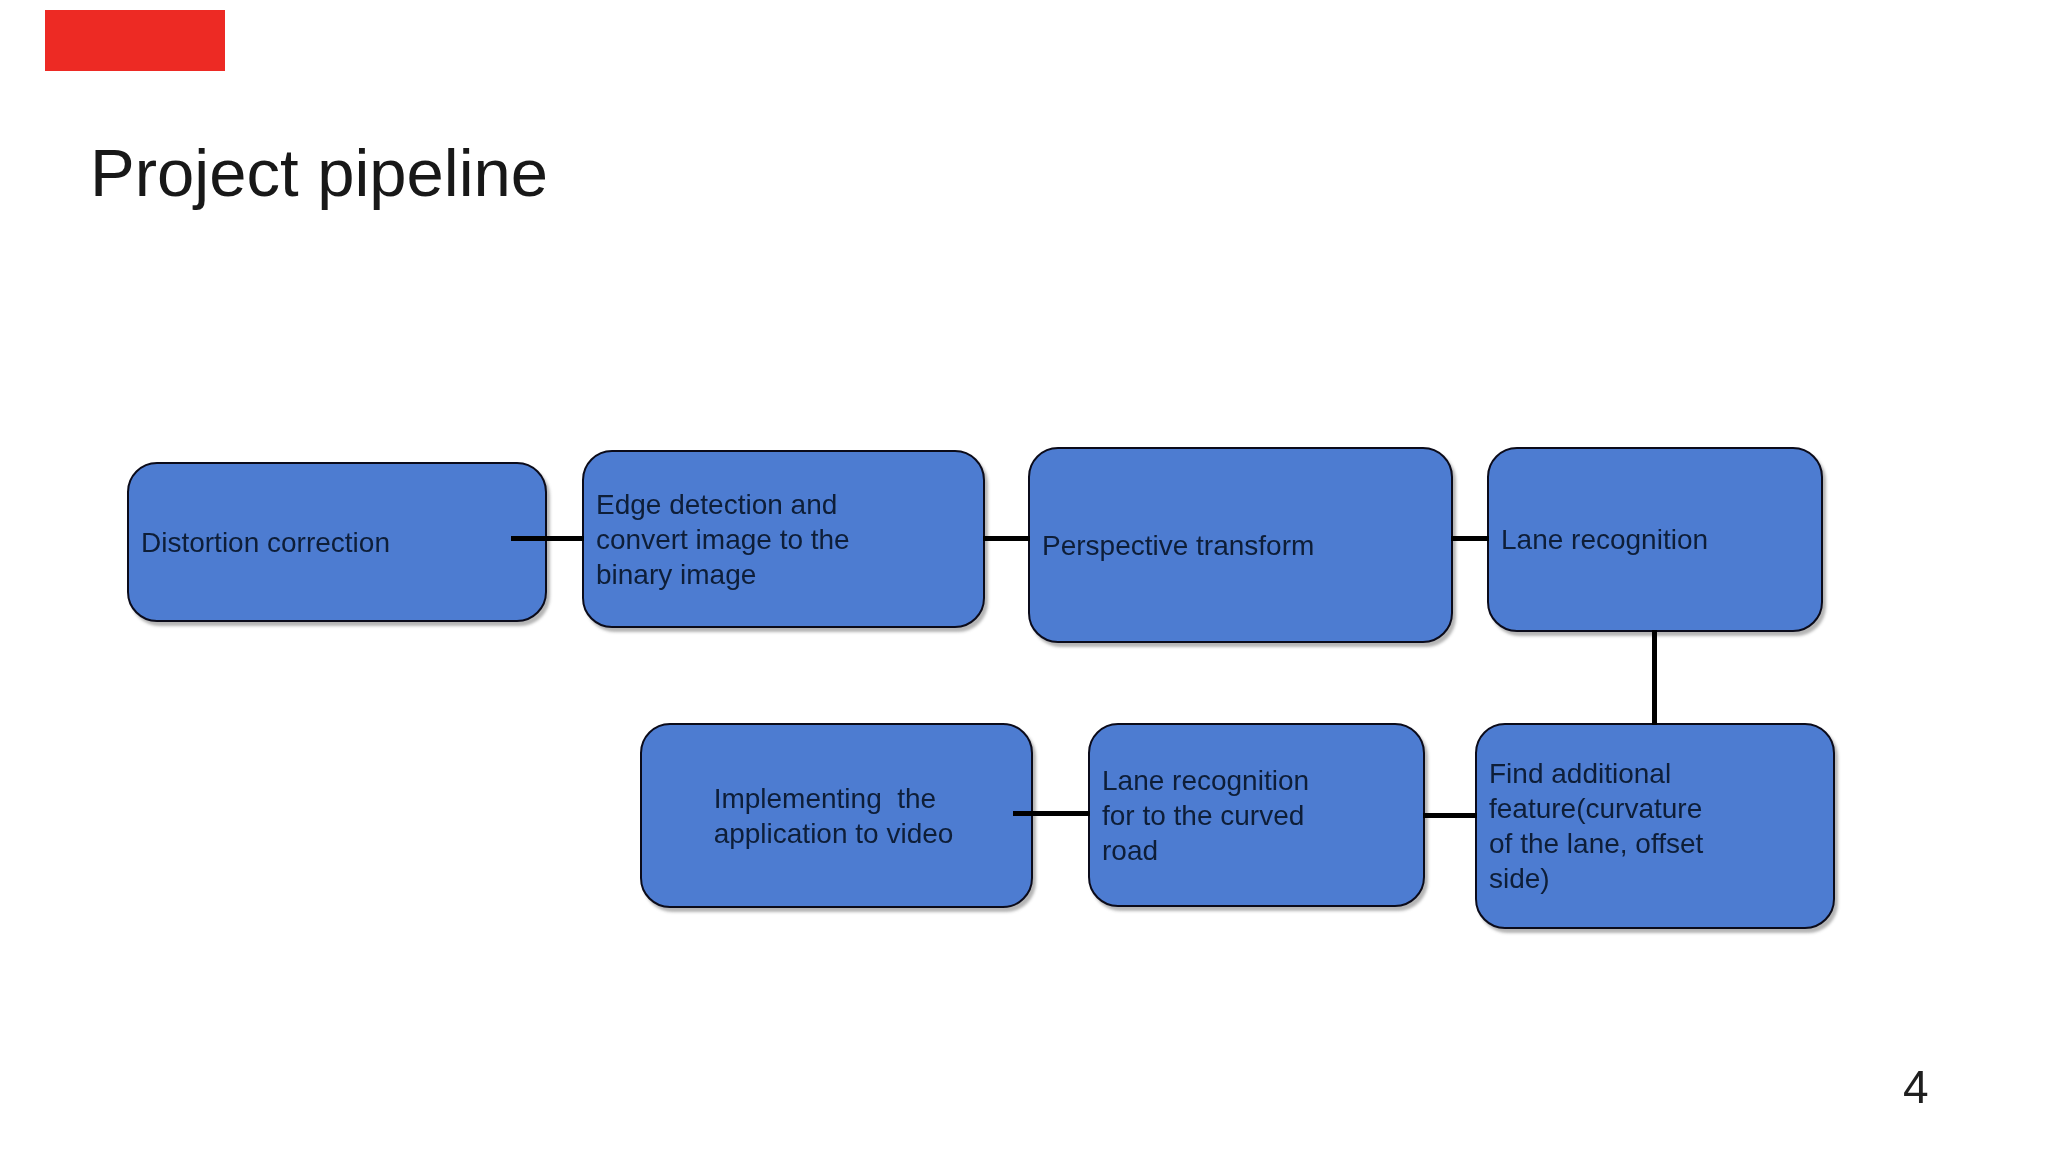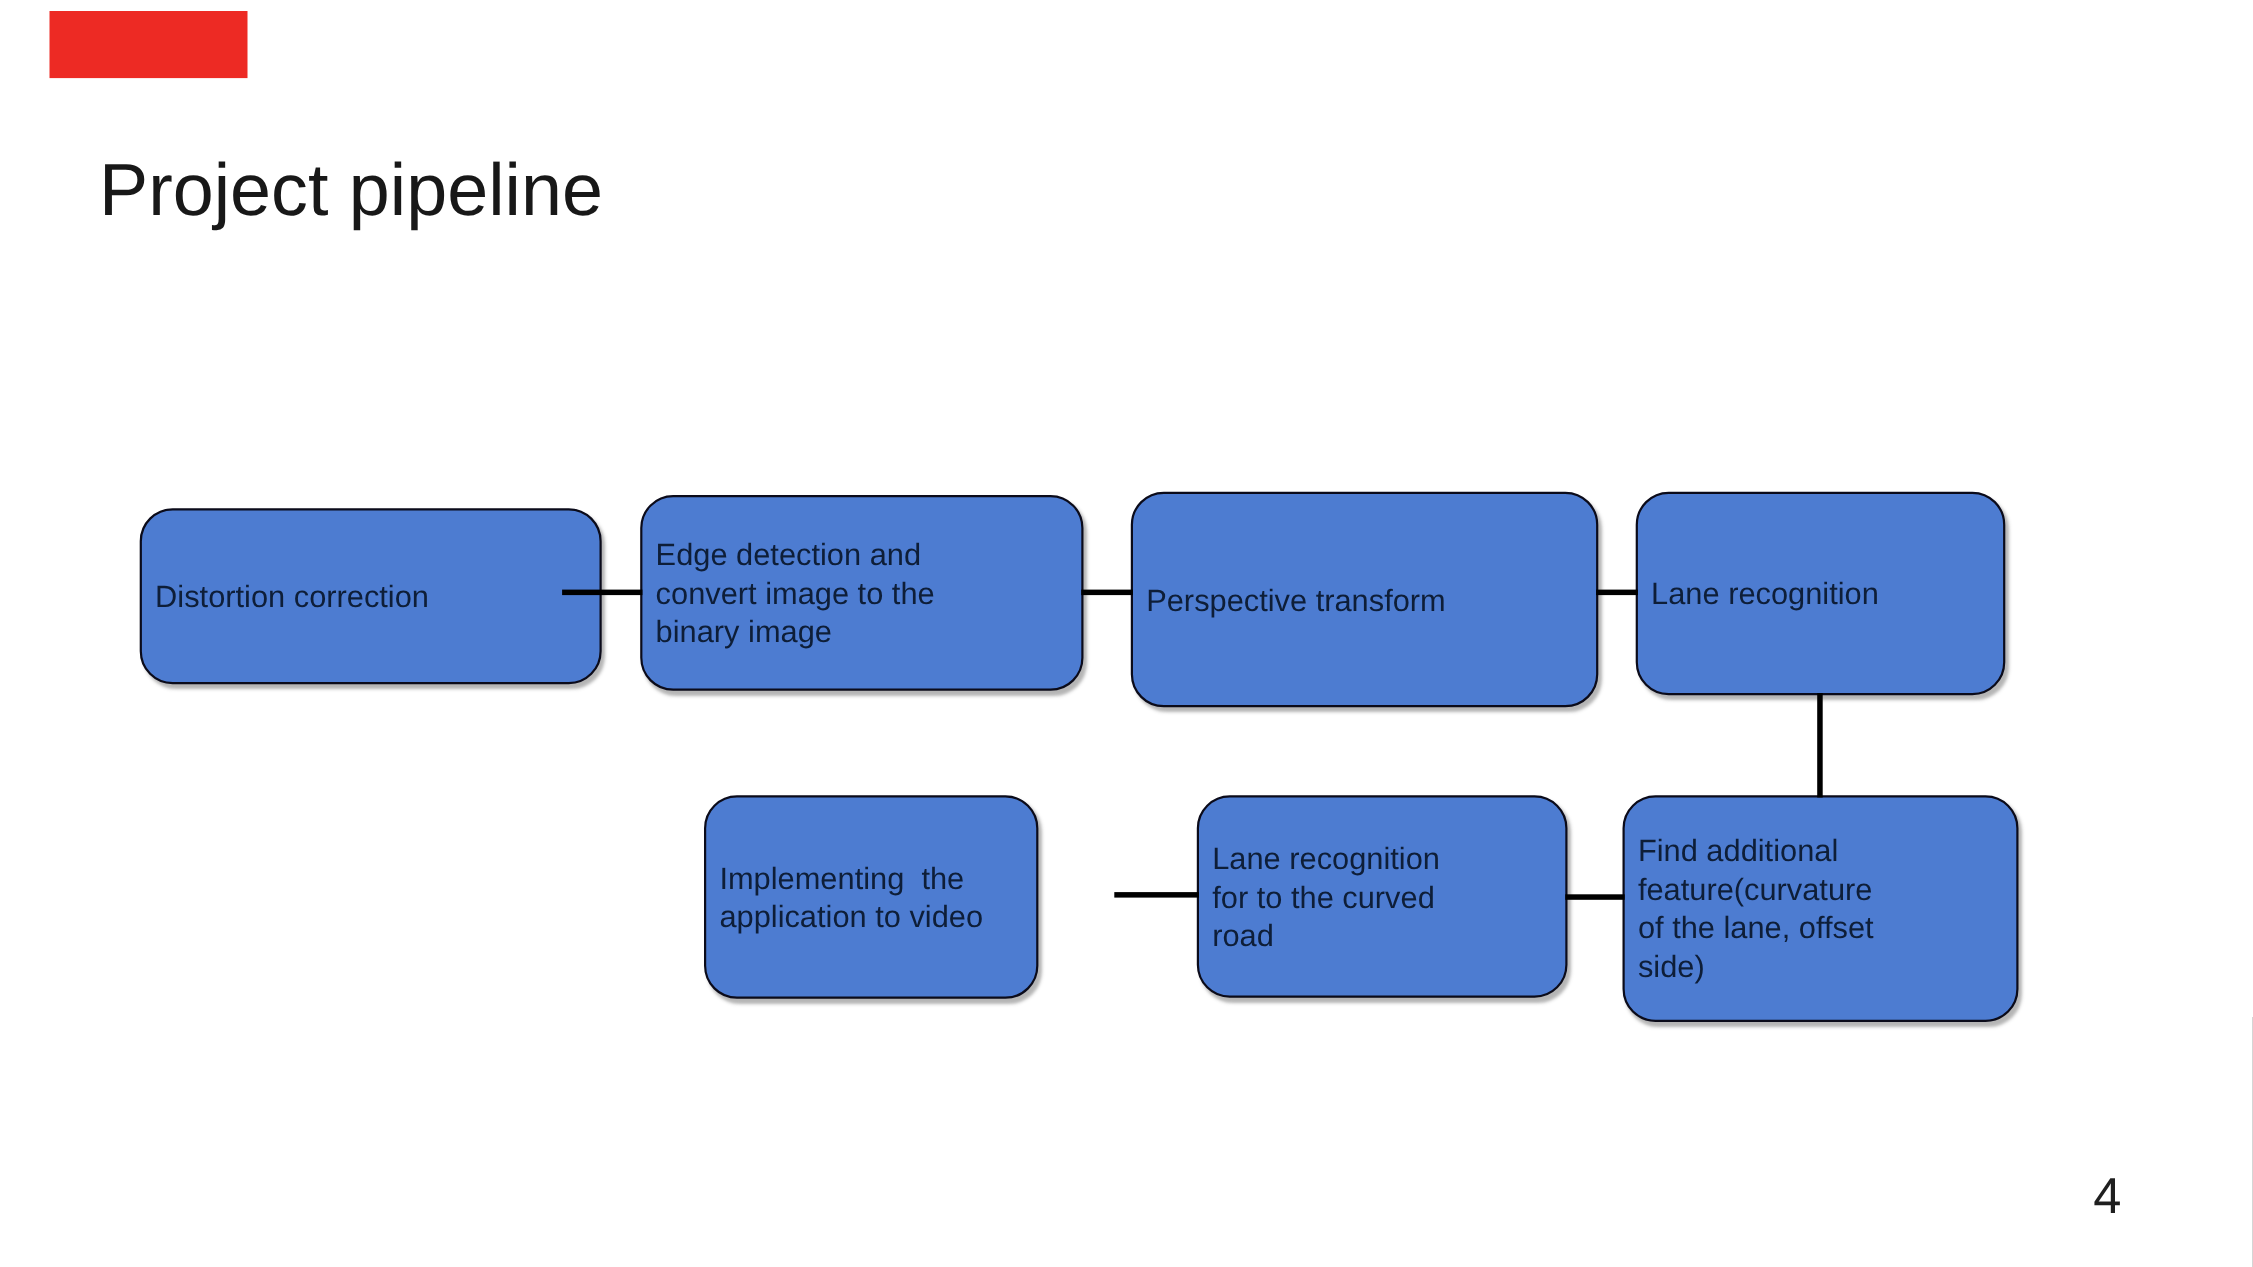--- a/index.html
+++ b/index.html
@@ -31,21 +31,21 @@
     font-size:28px; line-height:35px;
     padding:0 18px 0 12px;
     white-space:pre-wrap;
   }
   
   .n1{left:127px;  top:462px; width:420px; height:160px;}
   .n2{left:582px;  top:450px; width:403px; height:178px;}
   .n3{left:1028px; top:447px; width:425px; height:196px;}
   .n4{left:1487px; top:447px; width:336px; height:185px;}
   
-  .n5{left:640px;  top:723px; width:304px; height:185px;}
+  .n5{left:640px;  top:723px; width:393px; height:185px;justify-content:center;}
   .n6{left:1088px; top:723px; width:337px; height:184px;}
   .n7{left:1475px; top:723px; width:360px; height:206px;}
   .conn{position:absolute; background:var(--connector);}
   .ch{height:5px;} .cv{width:5px;}
   .c1{left:511px;  top:536px; width:73px;}
   .c2{left:983px;  top:536px; width:47px;}
   .c3{left:1451px; top:536px; width:38px;}
   .c4{left:1013px; top:811px; width:77px;}
   .c5{left:1423px; top:813px; width:54px;}
   .c6{left:1652px; top:630px; height:95px;}

